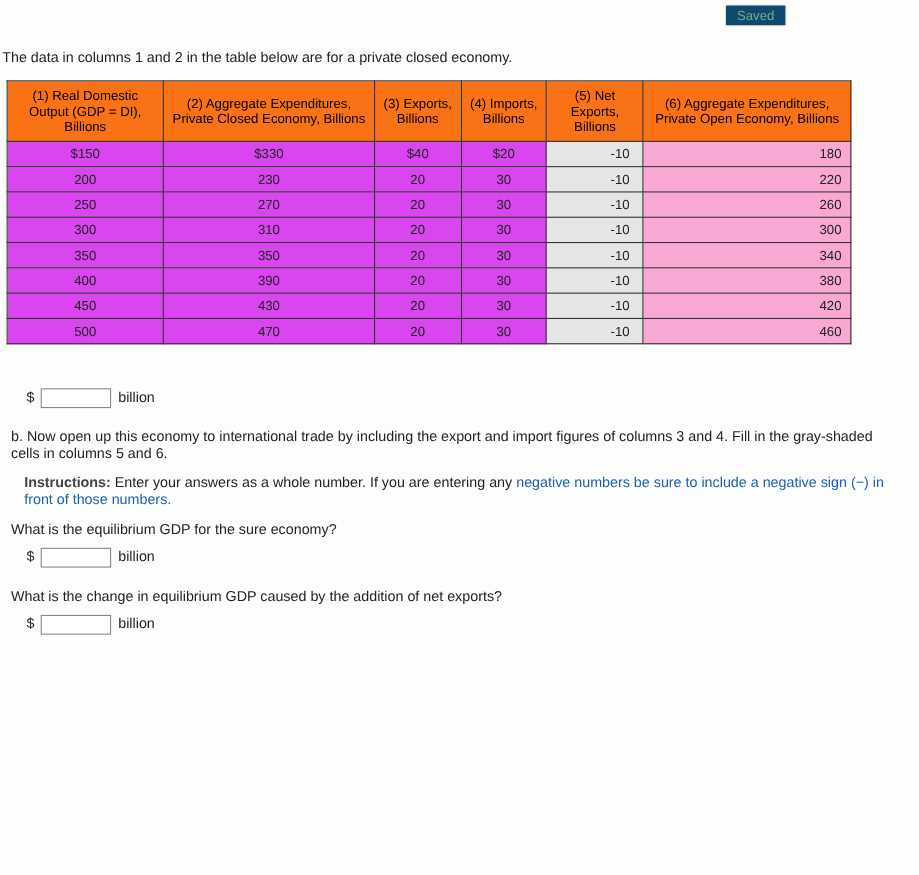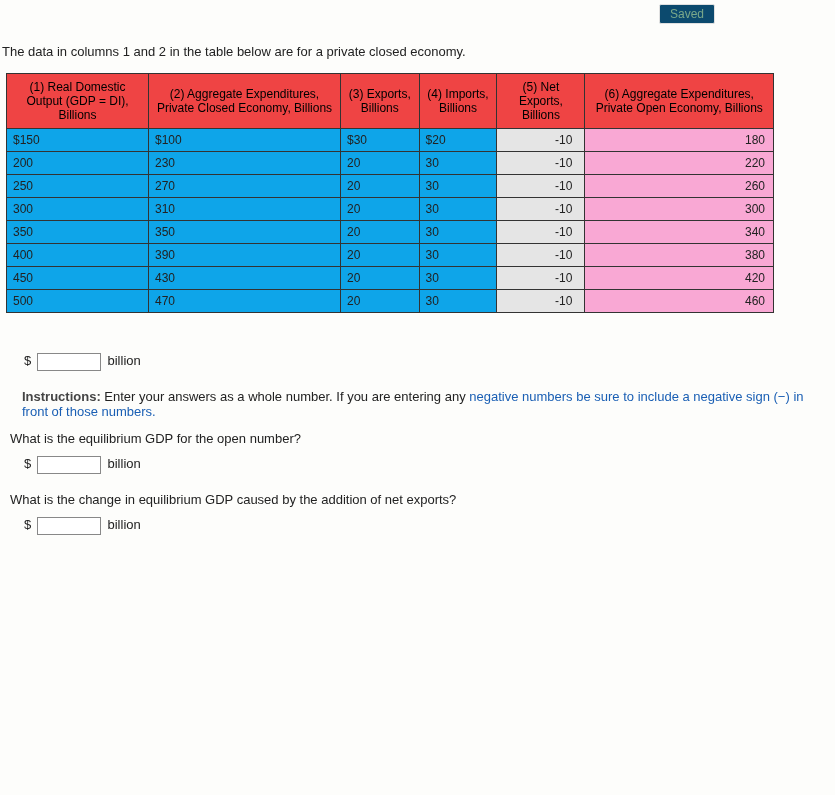--- a/index.html
+++ b/index.html
@@ -25,33 +25,33 @@
   }
   .content { padding: 36px 8px 20px 2px; }
   .intro { margin: 8px 0 14px 0; }
   table.data {
     border-collapse: collapse;
     width: 768px;
     margin-left: 4px;
     font-size: 12px;
   }
   table.data th {
-    background: #ef4444;
+    background: #f97316;
     color: #000;
     font-weight: normal;
     text-align: center;
     padding: 6px 4px;
     border: 1px solid #333;
     vertical-align: middle;
   }
   table.data td {
     border: 1px solid #333;
     padding: 4px 6px;
-    text-align: left;
-    background: #0ea5e9;
+    text-align: center;
+    background: #d946ef;
     height: 22px;
   }
   table.data td.shaded {
     background: #e5e5e5;
     text-align: right;
     padding-right: 12px;
   }
   table.data td.shaded-out {
     background: #f9a8d4;
     text-align: right;
@@ -90,22 +90,22 @@
         <th>(2) Aggregate Expenditures, Private Closed Economy, Billions</th>
         <th>(3) Exports, Billions</th>
         <th>(4) Imports, Billions</th>
         <th>(5) Net Exports, Billions</th>
         <th>(6) Aggregate Expenditures, Private Open Economy, Billions</th>
       </tr>
     </thead>
     <tbody id="tbody">
         <tr>
           <td>$150</td>
-          <td>$100</td>
-          <td>$30</td>
+          <td>$330</td>
+          <td>$40</td>
           <td>$20</td>
           <td class="shaded">-10</td>
           <td class="shaded-out">180</td>
         </tr>
         <tr>
           <td>200</td>
           <td>230</td>
           <td>20</td>
           <td>30</td>
           <td class="shaded">-10</td>
@@ -162,26 +162,27 @@
       </tbody>
   </table>
 
   <div class="qsection">
     <div class="answer-line">
       <span class="dollar">$</span>
       <input class="ans" type="text" style="">
       <span class="unit">billion</span>
     </div>
 
+    <div class="qtext">b. Now open up this economy to international trade by including the export and import figures of columns 3 and 4. Fill in the gray-shaded cells in columns 5 and 6.</div>
 
     <div class="instructions">
       <b>Instructions:</b><span> Enter your answers as a whole number. If you are entering any </span><span class="blue-txt">negative numbers be sure to include a negative sign (−) in front of those numbers.</span>
     </div>
 
-    <div class="qtext">What is the equilibrium GDP for the open number?</div>
+    <div class="qtext">What is the equilibrium GDP for the sure economy?</div>
     <div class="answer-line">
       <span class="dollar">$</span>
       <input class="ans" type="text" style="">
       <span class="unit">billion</span>
     </div>
 
     <div class="qtext">What is the change in equilibrium GDP caused by the addition of net exports?</div>
     <div class="answer-line">
       <span class="dollar">$</span>
       <input class="ans" type="text" style="">

